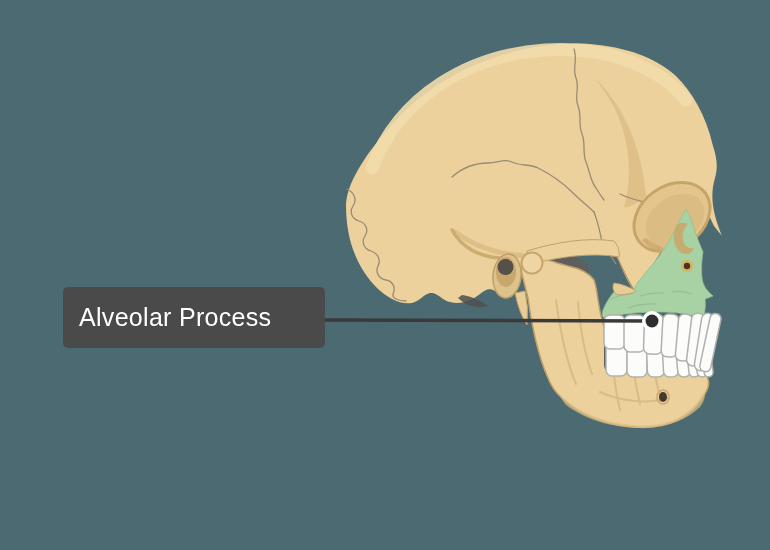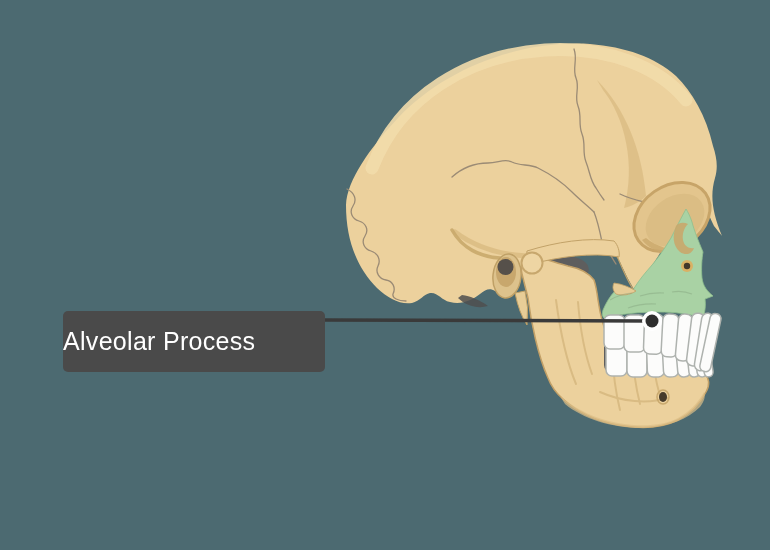--- a/index.html
+++ b/index.html
@@ -13,23 +13,22 @@
     background:var(--background,#4C6A71);
     overflow:hidden;
   }
   .stage svg{position:absolute;left:0;top:0;}
   .label-box{
     position:absolute;left:63px;top:287px;
     width:262px;height:61px;
     background:var(--label-background,#4A4A4A);
     border-radius:5px;
     display:flex;align-items:center;
-    box-sizing:border-box;
+    padding-left:16px;box-sizing:border-box;
     cursor:pointer;
-    margin-top:24px;
   }
   .label-box span{
     color:var(--label-text,#FFFFFF);
     font-size:25px;
     letter-spacing:.3px;
     white-space:nowrap;
   }
 </style>
 </head>
 <body>

